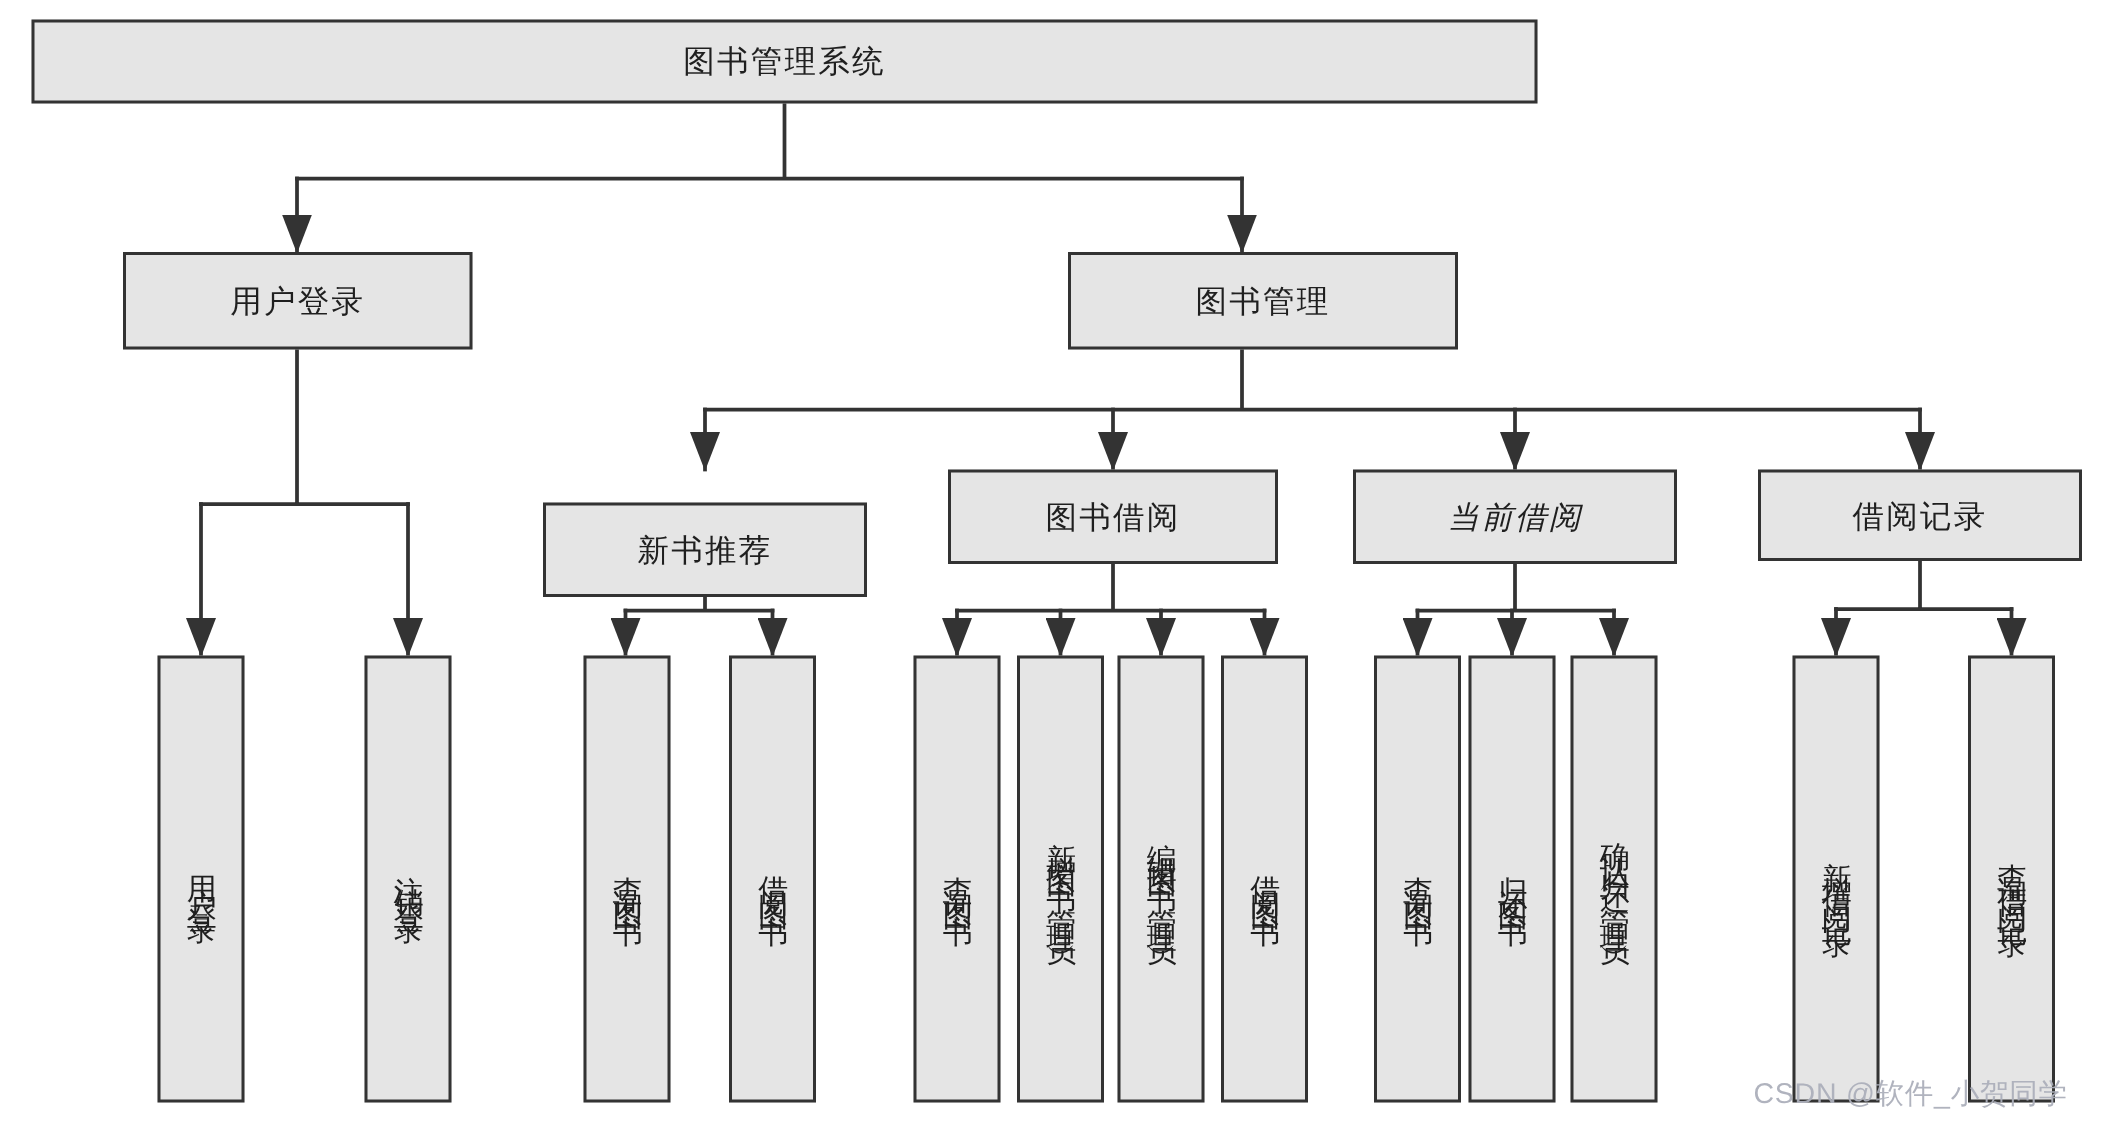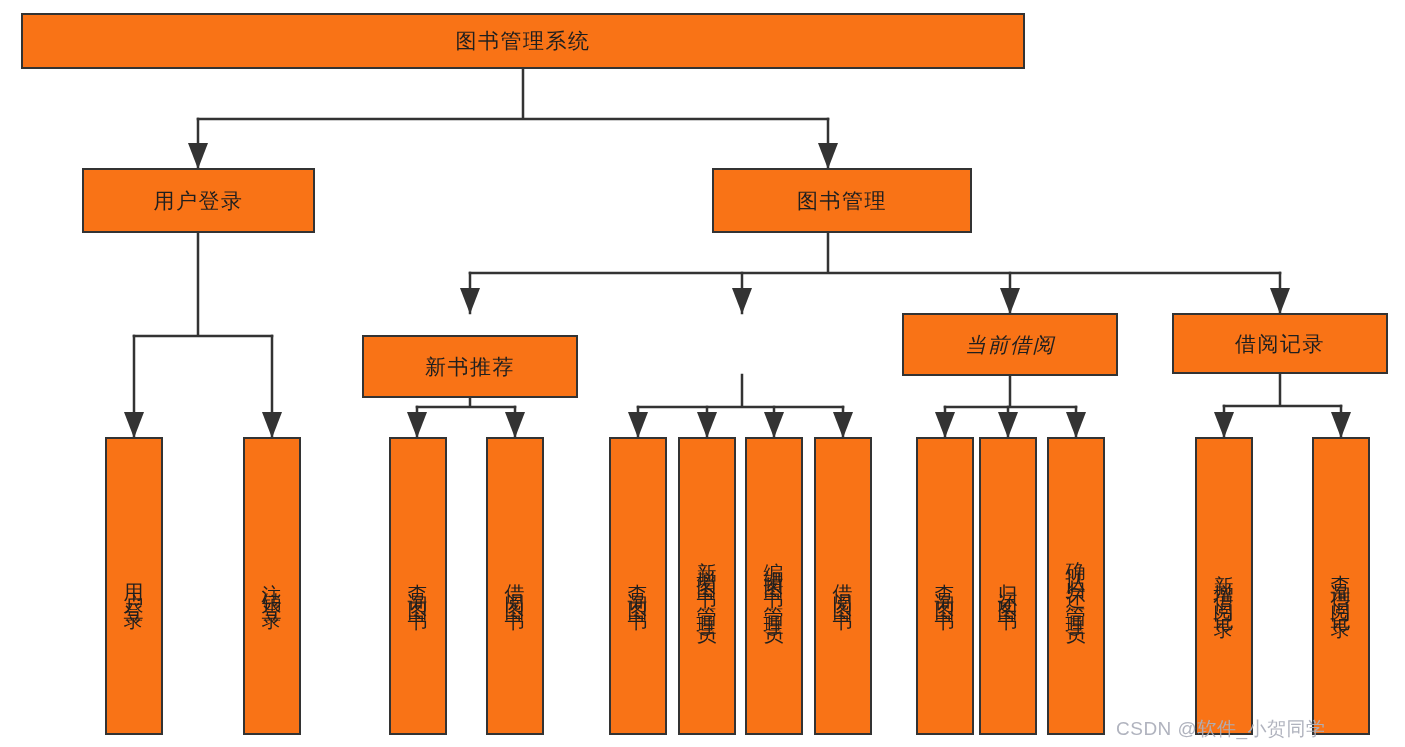--- a/index.html
+++ b/index.html
@@ -8,37 +8,37 @@
     width:1405px;height:747px;
     background:#ffffff;
     font-family:"Liberation Sans","DejaVu Sans",sans-serif;
     overflow:hidden;
   }
   .connector-layer{position:absolute;left:0;top:0;width:1405px;height:747px;}
   .node{
     position:absolute;
     box-sizing:border-box;
     border:2.5px solid #333333;
-    background:#f97316;
+    background:#e5e5e5;
     color:#1f1f1f;
     display:flex;align-items:center;justify-content:center;
     z-index:2;
   }
   .h-node{font-size:21px;letter-spacing:1.5px;white-space:nowrap;}
   .v-node span{
     writing-mode:vertical-rl;
     text-orientation:mixed;
     font-size:20px;
     letter-spacing:9px;
     line-height:1;
     white-space:nowrap;
   }
   .watermark{
     position:absolute;
-    left:1116px;top:716px;
+    left:1169px;top:716px;
     font-size:19px;
     letter-spacing:0.5px;
     color:rgba(172,175,187,0.95);
     z-index:6;
     white-space:nowrap;
   }
 </style>
 </head>
 <body>
 
@@ -86,20 +86,21 @@
       <line x1="1341" y1="406" x2="1341" y2="437" marker-end="url(#ah)"></line>
     </g>
   </svg>
 
   <div class="node h-node" style="left:21px;top:13px;width:1004px;height:56px;">图书管理系统</div>
 
   <div class="node h-node" style="left:82px;top:168px;width:233px;height:65px;">用户登录</div>
   <div class="node h-node" style="left:712px;top:168px;width:260px;height:65px;">图书管理</div>
 
   <div class="node h-node" style="left:362px;top:313px;width:216px;height:63px;margin-top:22px;">新书推荐</div>
+  <div class="node h-node" style="left:632px;top:313px;width:220px;height:63px;">图书借阅</div>
   <div class="node h-node" style="left:902px;top:313px;width:216px;height:63px;font-style:italic;">当前借阅</div>
   <div class="node h-node" style="left:1172px;top:313px;width:216px;height:61px;">借阅记录</div>
 
   <div class="node v-node" style="left:105px;top:437px;width:58px;height:298px;">
     <span>用户登录</span>
   </div>
   <div class="node v-node" style="left:243px;top:437px;width:58px;height:298px;">
     <span>注销登录</span>
   </div>
 

